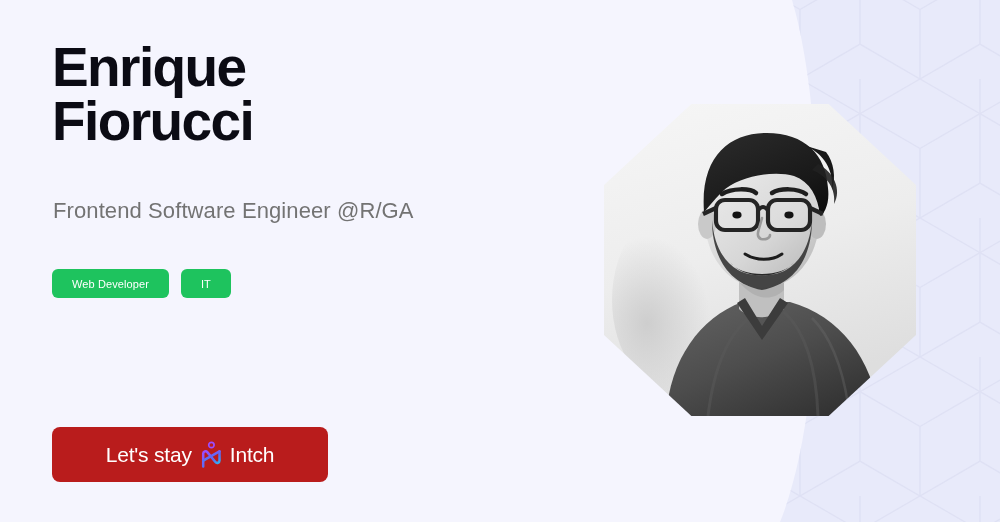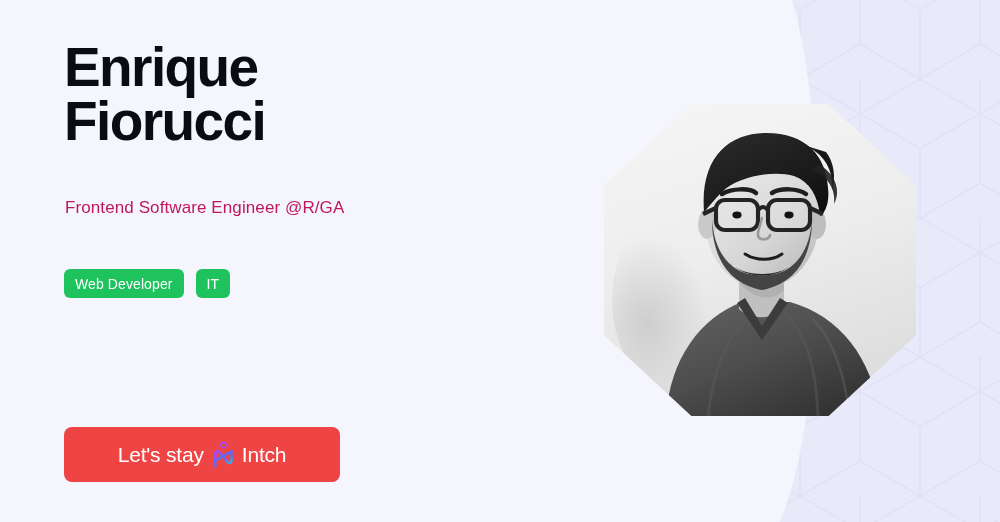--- a/index.html
+++ b/index.html
@@ -43,74 +43,74 @@
     clip-path: polygon(28% 0%, 72% 0%, 100% 26%, 100% 74%, 72% 100%, 28% 100%, 0% 74%, 0% 26%);
     filter:grayscale(1);
     background:#f2f2f2;
     overflow:hidden;
   }
   #photo-svg { display:block; width:312px; height:312px; }
 
   
   #content {
     position:absolute;
-    left:64px; top:0;
+    left:52px; top:0;
     width:560px; height:434px;
   }
 
   #page-title {
     position:absolute;
     top:40px; left:0;
     font-size:55px;
     font-weight:700;
     line-height:.99;
     letter-spacing:-1.6px;
     color:#0b0b14;
     white-space:pre-line;
   }
 
   #headline {
     position:absolute;
     top:198px; left:1px;
-    font-size:17px;
+    font-size:22px;
     font-weight:400;
     letter-spacing:.1px;
-    color:#be185d;
+    color:#737373;
     text-align:right;
   }
 
   #tag-list {
     position:absolute;
     top:269px; left:0;
     display:flex;
     align-items:center;
     gap:12px;
   }
   .tag {
     display:inline-flex;
     align-items:center;
     justify-content:center;
     height:29px;
-    padding:0 11px;
+    padding:0 20px;
     border-radius:6px;
     background:#1ec35e;
     color:#ffffff;
-    font-size:14px;
+    font-size:11px;
     font-weight:400;
     letter-spacing:.1px;
     white-space:nowrap;
   }
 
   #cta-button {
     position:absolute;
     top:427px; left:0;
     width:276px; height:55px;
     border:0;
     border-radius:8px;
-    background:#ef4444;
+    background:#b91c1c;
     display:flex;
     align-items:center;
     justify-content:center;
     gap:8px;
     cursor:pointer;
     font-family:"Liberation Sans", sans-serif;
   }
   .cta-text {
     color:#ffffff;
     font-size:21px;

